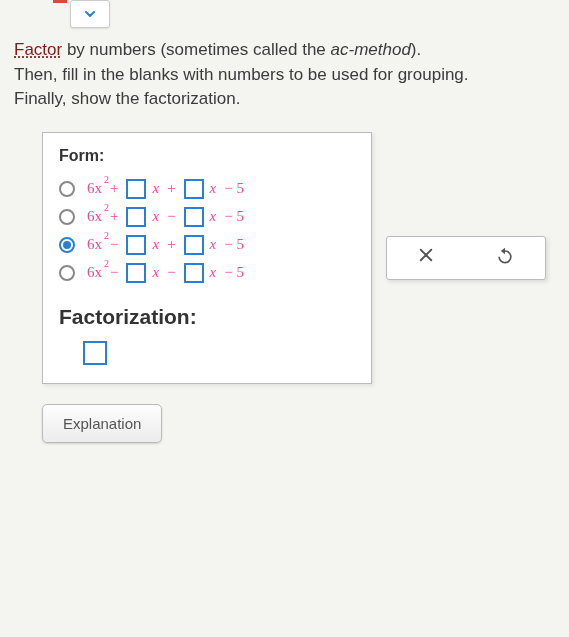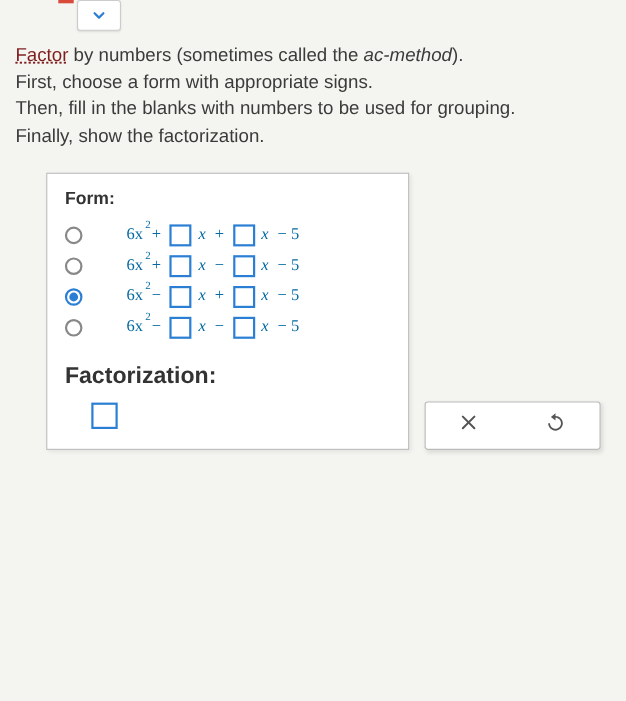--- a/index.html
+++ b/index.html
@@ -40,38 +40,38 @@
     .factor-link { color: #7f1d1d; text-decoration: underline dotted; text-underline-offset: 2px; cursor: pointer; }
     .italic { font-style: italic; }
     .expr {
       margin: 16px 0 16px 46px;
       font-size: 20px;
       color: #333;
       font-family: 'Times New Roman', serif;
     }
     .expr .sup { font-size: 12px; vertical-align: super; margin-left:1px;}
     .steps { font-size: 17px; line-height: 1.45; }
-    .main-row { display: flex; align-items: flex-end; gap: 14px; margin-top: 20px; padding-left: 28px;}
+    .main-row { display: flex; align-items: center; gap: 14px; margin-top: 20px; padding-left: 28px;}
     .form-panel {
       background: #fff;
       border: 1px solid #bbb;
       width: 330px;
       padding: 14px 16px 18px 16px;
       box-shadow: 2px 2px 4px rgba(0,0,0,.08);
     }
     .form-title { font-weight: bold; font-size: 16px; color: #333; margin-bottom: 14px;}
     .opt-row { display: flex; align-items: center; gap: 12px; margin: 8px 0; }
     .radio {
       width: 16px; height: 16px; border: 2px solid #888; border-radius: 50%;
       display: flex; align-items: center; justify-content: center; flex-shrink:0;
       cursor: pointer;
     }
     .radio.selected { border-color: #2a7fd4; }
     .radio.selected::after { content:""; width:8px; height:8px; background:#2a7fd4; border-radius:50%; }
-    .mathline { font-family: 'Times New Roman', serif; font-size: 15px; color: #0369a1; display:flex; align-items:center; gap:6px;margin-left:28px;}
+    .mathline { font-family: 'Times New Roman', serif; font-size: 15px; color: #ec4899; display:flex; align-items:center; gap:6px;}
     .term { position: relative; display:inline-block; }
     .term .bx { display:inline-block; }
     .term .sc { font-size:10px; position:absolute; top:-6px; right:-7px;}
     .blank {
       width: 20px; height: 20px; border: 2px solid #2a7fd4; background:#fff;
       display:inline-block; cursor: text;
     }
     .op { padding: 0 2px; }
     .factorization-title { font-weight: bold; font-size: 21px; color:#333; margin-top: 22px; margin-bottom: 12px;}
     .fact-blank { width: 24px; height: 24px; border: 2px solid #2a7fd4; margin-left: 24px; cursor:text;}
@@ -121,21 +121,20 @@
     </svg>
 </div>
 
 <div class="content">
   <div class="instr">
     <span class="factor-link">Factor</span><span> by numbers (sometimes called the </span><span class="italic">ac-method</span><span>).</span>
   </div>
 
 
   <div class="steps">
-    <div>First, choose a form with appropriate signs.</div>
     <div>Then, fill in the blanks with numbers to be used for grouping.</div>
     <div>Finally, show the factorization.</div>
   </div>
 
   <div class="main-row">
     <div class="form-panel">
       <div class="form-title">Form:</div>
 
       <div class="opt-row">
         <div class="radio"></div>
@@ -205,14 +204,15 @@
       </div>
       <div class="resetbtn">
         <svg viewBox="0 0 24 24">
             <path d="M12 5V2L7 6l5 4V7c3.3 0 6 2.7 6 6s-2.7 6-6 6-6-2.7-6-6H4c0 4.4 3.6 8 8 8s8-3.6 8-8-3.6-8-8-8z" fill="#555"></path>
           </svg>
       </div>
     </div>
   </div>
 
   <div class="bottom-bar">
+    <button class="btn-exp">Explanation</button>
   </div>
 </div>
 
 </body></html>

